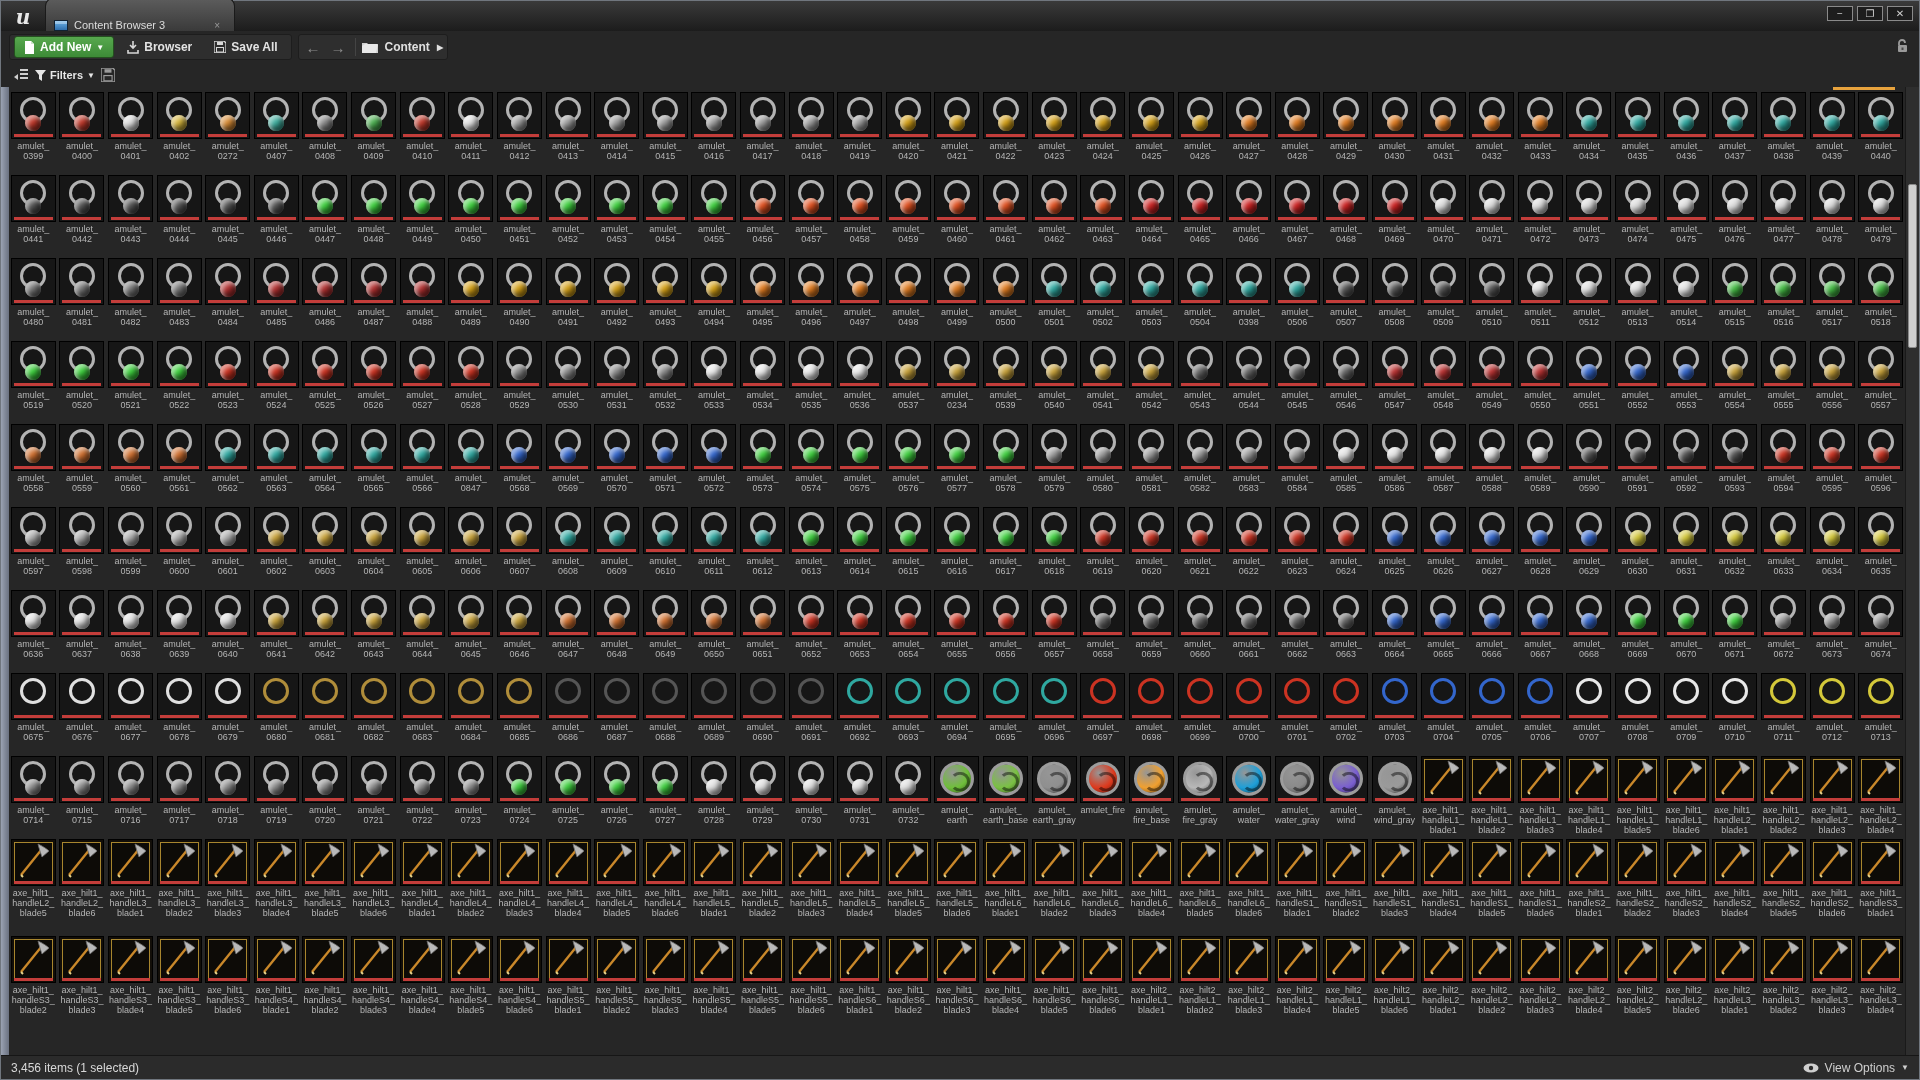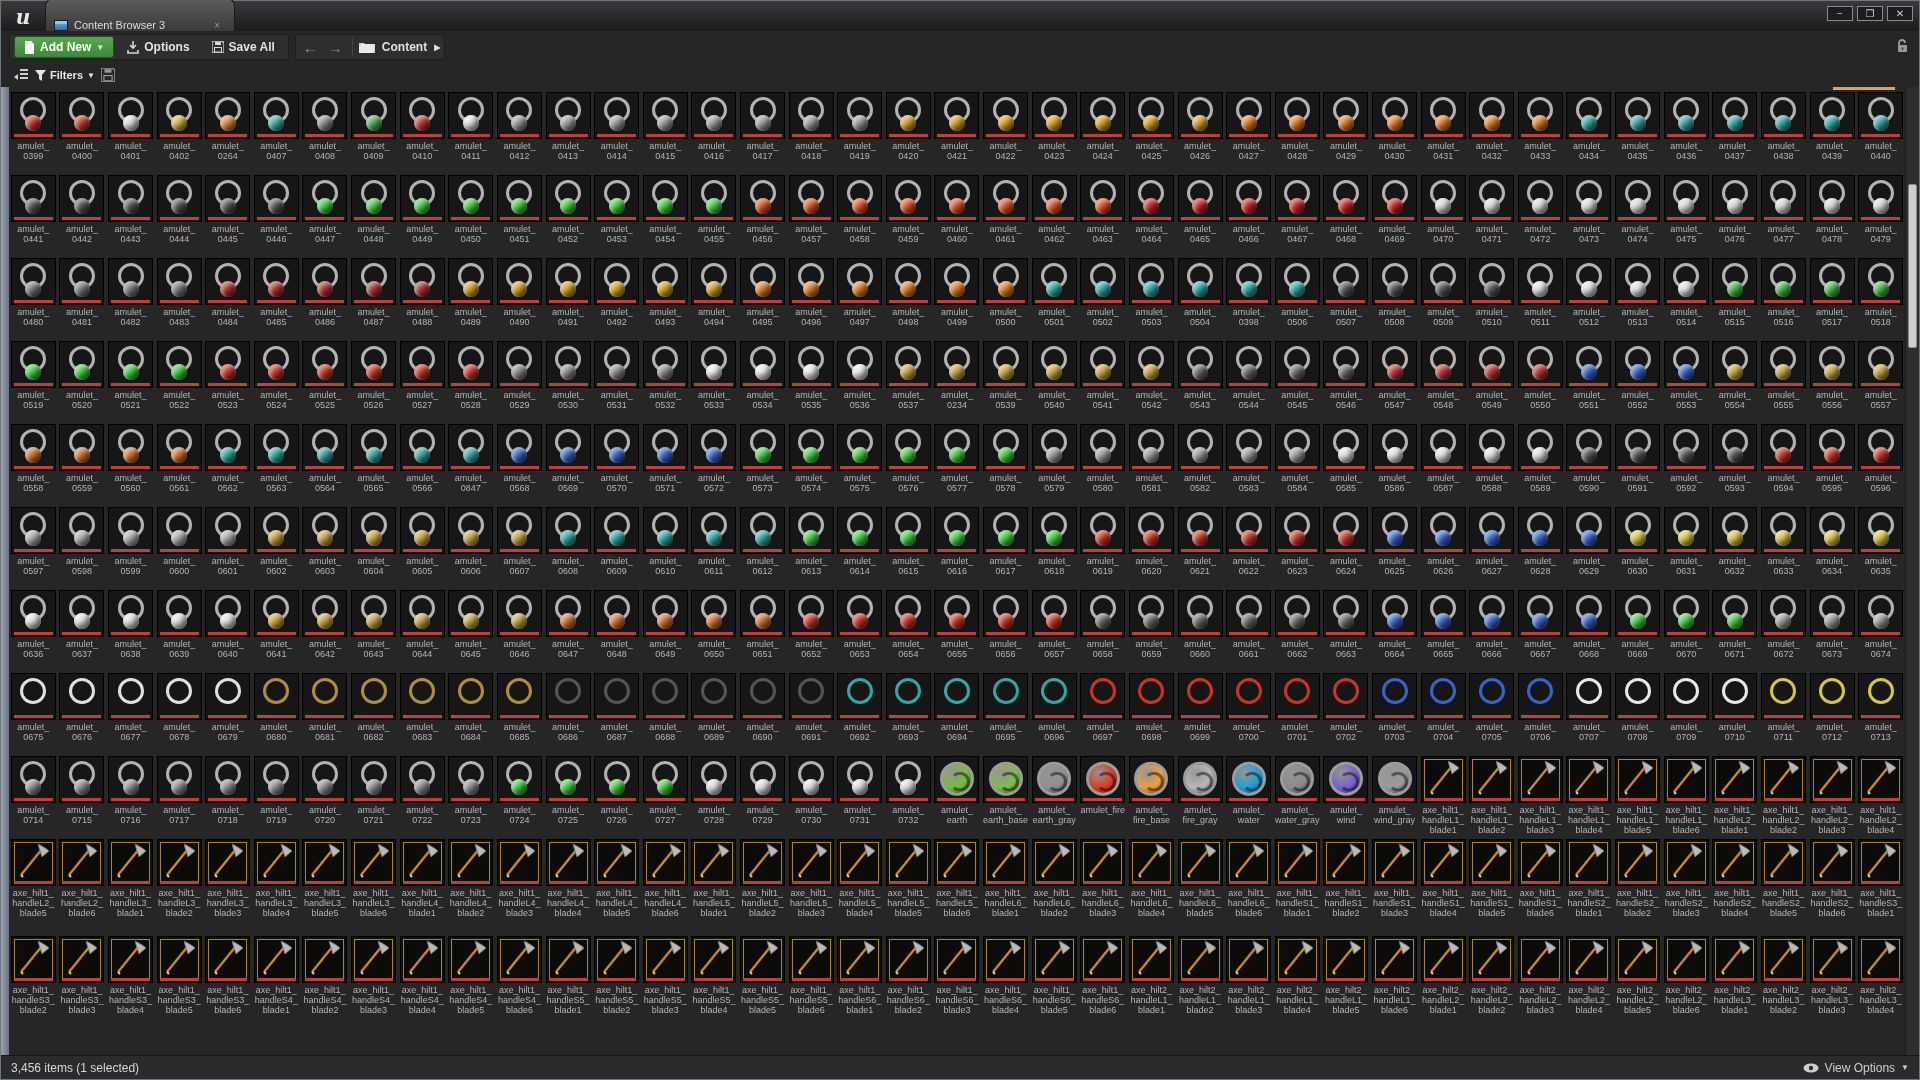--- a/index.html
+++ b/index.html
@@ -122,21 +122,21 @@
             <path d="M7 0 l3 3 h-3 z" fill="#cfe6cf"></path>
           </svg>
         <span>Add New</span>
         <span class="caret">▼</span>
       </div>
       <div class="tbtn">
         <svg class="ico" width="12" height="13" viewBox="0 0 12 13">
             <path d="M6 0 v6 M3 4 l3 3 3-3" stroke="#d8d8d8" stroke-width="1.6" fill="none"></path>
             <path d="M1 9 v3 h10 v-3" stroke="#d8d8d8" stroke-width="1.6" fill="none"></path>
           </svg>
-        <span>Options</span>
+        <span>Browser</span>
       </div>
       <div class="tbtn">
         <svg class="ico" width="12" height="12" viewBox="0 0 12 12">
             <path d="M0 0 h10 l2 2 v10 h-12 z" fill="none" stroke="#d8d8d8" stroke-width="1.3"></path>
             <rect x="3" y="1" width="6" height="3" fill="#d8d8d8"></rect>
             <rect x="2.5" y="6.5" width="7" height="4.5" fill="none" stroke="#d8d8d8"></rect>
           </svg>
         <span>Save All</span>
       </div>
     </div>
@@ -219,21 +219,21 @@
               <div class="redbar"></div>
             </div>
             <div class="label">amulet_​0402</div>
           </div>
           <div class="cell">
             <div class="thumb">
               <div class="chainring" style="border-color: rgb(179, 179, 179);"></div>
               <div class="pend" style="background: rgb(215, 139, 53);"></div>
               <div class="redbar"></div>
             </div>
-            <div class="label">amulet_​0264</div>
+            <div class="label">amulet_​0272</div>
           </div>
           <div class="cell">
             <div class="thumb">
               <div class="chainring" style="border-color: rgb(179, 179, 179);"></div>
               <div class="pend" style="background: rgb(63, 174, 158);"></div>
               <div class="redbar"></div>
             </div>
             <div class="label">amulet_​0407</div>
           </div>
           <div class="cell">

